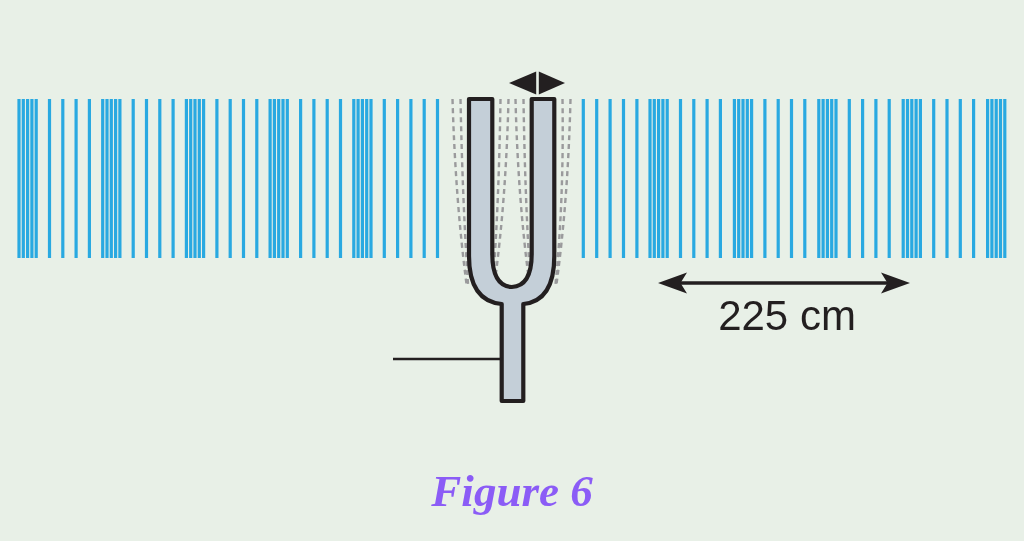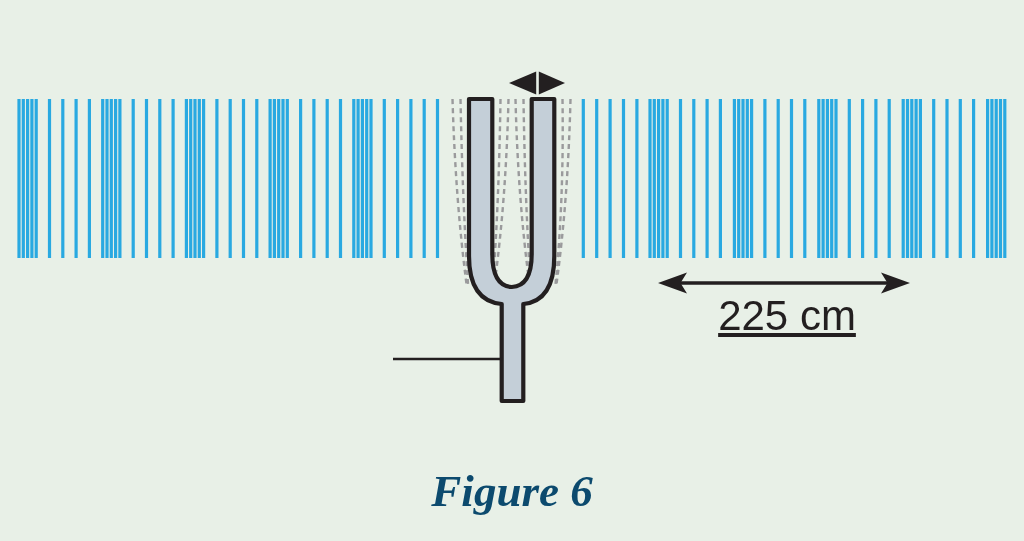--- a/index.html
+++ b/index.html
@@ -178,18 +178,18 @@
     <g id="wavelength-arrow" fill="#231f20" stroke="#231f20">
       <line x1="672" y1="283" x2="896" y2="283" stroke-width="3.4"></line>
       <polygon points="658,283 687,272.5 680.5,283 687,293.5" stroke="none"></polygon>
       <polygon points="910,283 881,272.5 887.5,283 881,293.5" stroke="none"></polygon>
     </g>
 
     <line id="leader-line" x1="393" y1="359" x2="503" y2="359" stroke-width="2.6" stroke="#231f20"></line>
   </svg>
 
 
-  <div class="label label-wavelength" style="color: rgb(35, 31, 32); text-decoration: underline;">225 cm</div>
+  <div class="label label-wavelength" style="color: rgb(35, 31, 32);">225 cm</div>
 
 
-  <div class="label label-caption" style="color: #0c4a6e;">Figure 6</div>
+  <div class="label label-caption" style="color: #8b5cf6;">Figure 6</div>
 
 </div>
 
 </body></html>

